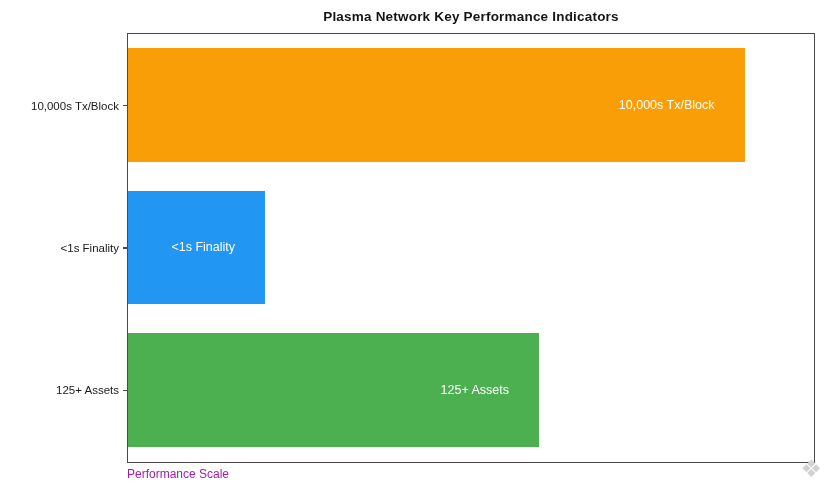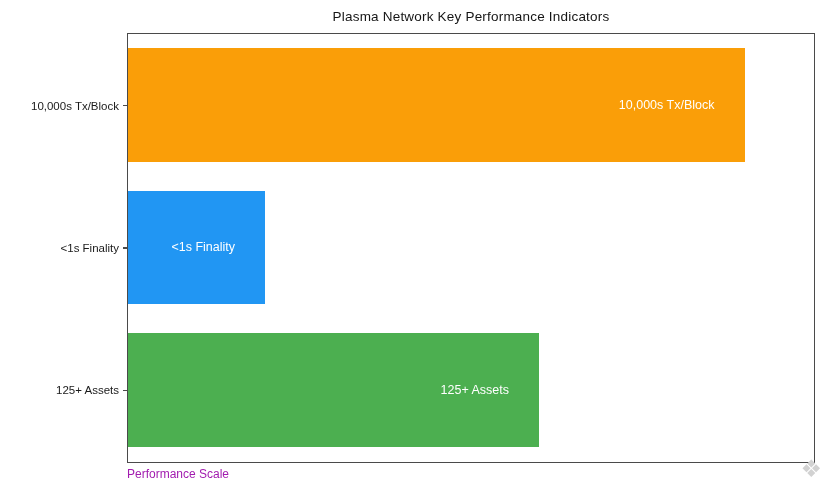--- a/index.html
+++ b/index.html
@@ -16,20 +16,21 @@
 
   .chart-title {
     position: absolute;
     left: 127px;
     top: 9px;
     width: 688px;
     text-align: center;
     font-size: 13.5px;
     color: #151515;
     letter-spacing: 0.2px;
+    font-weight: bold;
   }
 
   .plot-area {
     position: absolute;
     left: 127px;
     top: 33px;
     width: 688px;
     height: 430px;
     border: 1.5px solid #4a4a4a;
     background: #ffffff;

